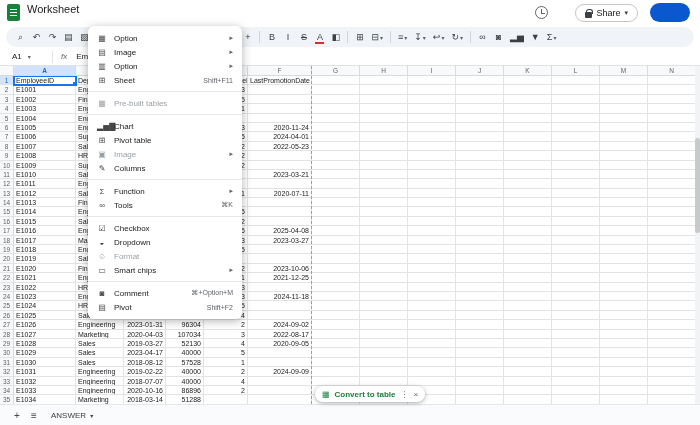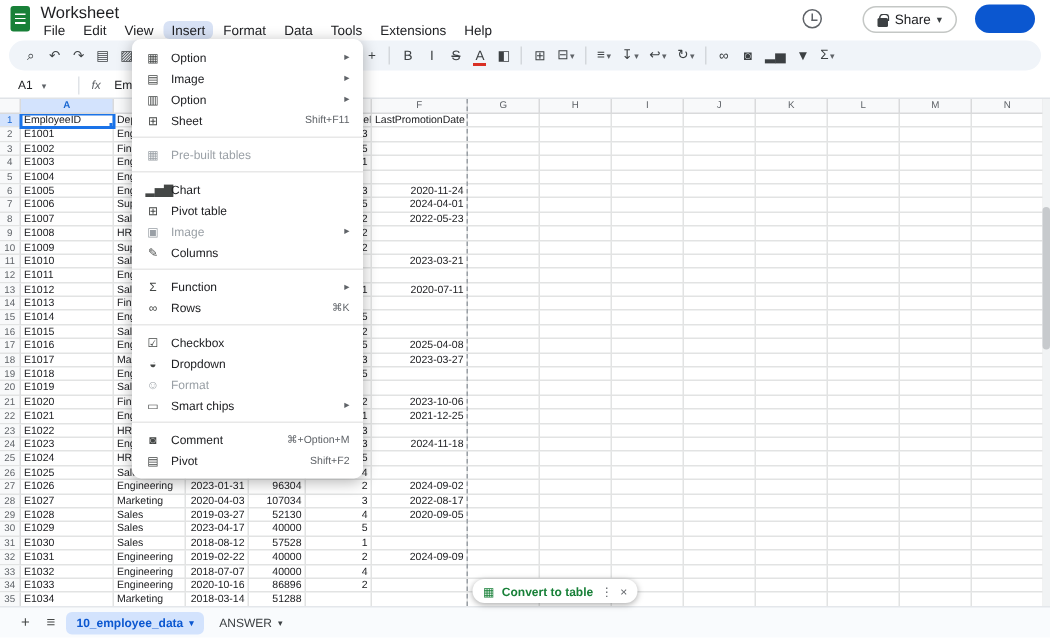--- a/index.html
+++ b/index.html
@@ -92,31 +92,20 @@
   .vthumb { position:absolute; right:0; top:72px; width:5px; height:95px; background:#c7cacd; border-radius:3px; }
 </style>
 </head>
 <body>
 
 <div class="titlebar">
   <div class="logo">
       <i></i>
     </div>
   <div class="doc-title">Worksheet</div>
-  <div class="menubar">
-      <span class="mitem">File</span>
-      <span class="mitem">Edit</span>
-      <span class="mitem">View</span>
-      <span class="mitem mactive">Insert</span>
-      <span class="mitem">Format</span>
-      <span class="mitem">Data</span>
-      <span class="mitem">Tools</span>
-      <span class="mitem">Extensions</span>
-      <span class="mitem">Help</span>
-    </div>
   <div class="history-btn">
       <i></i>
       <b></b>
     </div>
   <div class="share-btn">
     <span class="lock"></span>
     <span>Share</span>
     <span class="share-caret">▾</span>
   </div>
   <div class="avatar"></div>
@@ -838,21 +827,21 @@
       <span class="mrt"></span>
     </div>
     <div class="msep"></div>
     <div class="mrow">
       <span class="mic">Σ</span>
       <span class="mlb">Function</span>
       <span class="mrt">▸</span>
     </div>
     <div class="mrow">
       <span class="mic">∞</span>
-      <span class="mlb">Rows</span>
+      <span class="mlb">Tools</span>
       <span class="mrt">⌘K</span>
     </div>
     <div class="msep"></div>
     <div class="mrow">
       <span class="mic">☑</span>
       <span class="mlb">Checkbox</span>
       <span class="mrt"></span>
     </div>
     <div class="mrow">
       <span class="mic">◒</span>
@@ -885,21 +874,17 @@
 <div class="convert-popup">
   <span class="convert-icon">▦</span>
   <span class="convert-label">Convert to table</span>
   <span class="convert-more">⋮</span>
   <span class="convert-close">×</span>
 </div>
 
 <div class="tabbar">
   <div class="tabbar-btn">+</div>
   <div class="tabbar-btn">≡</div>
-  <div class="tab-active">
-    <span>10_employee_data</span>
-    <span class="tab-caret">▾</span>
-  </div>
   <div class="tab-plain">
     <span>ANSWER</span>
     <span class="tab-caret">▾</span>
   </div>
 </div>
 
 </body></html>

